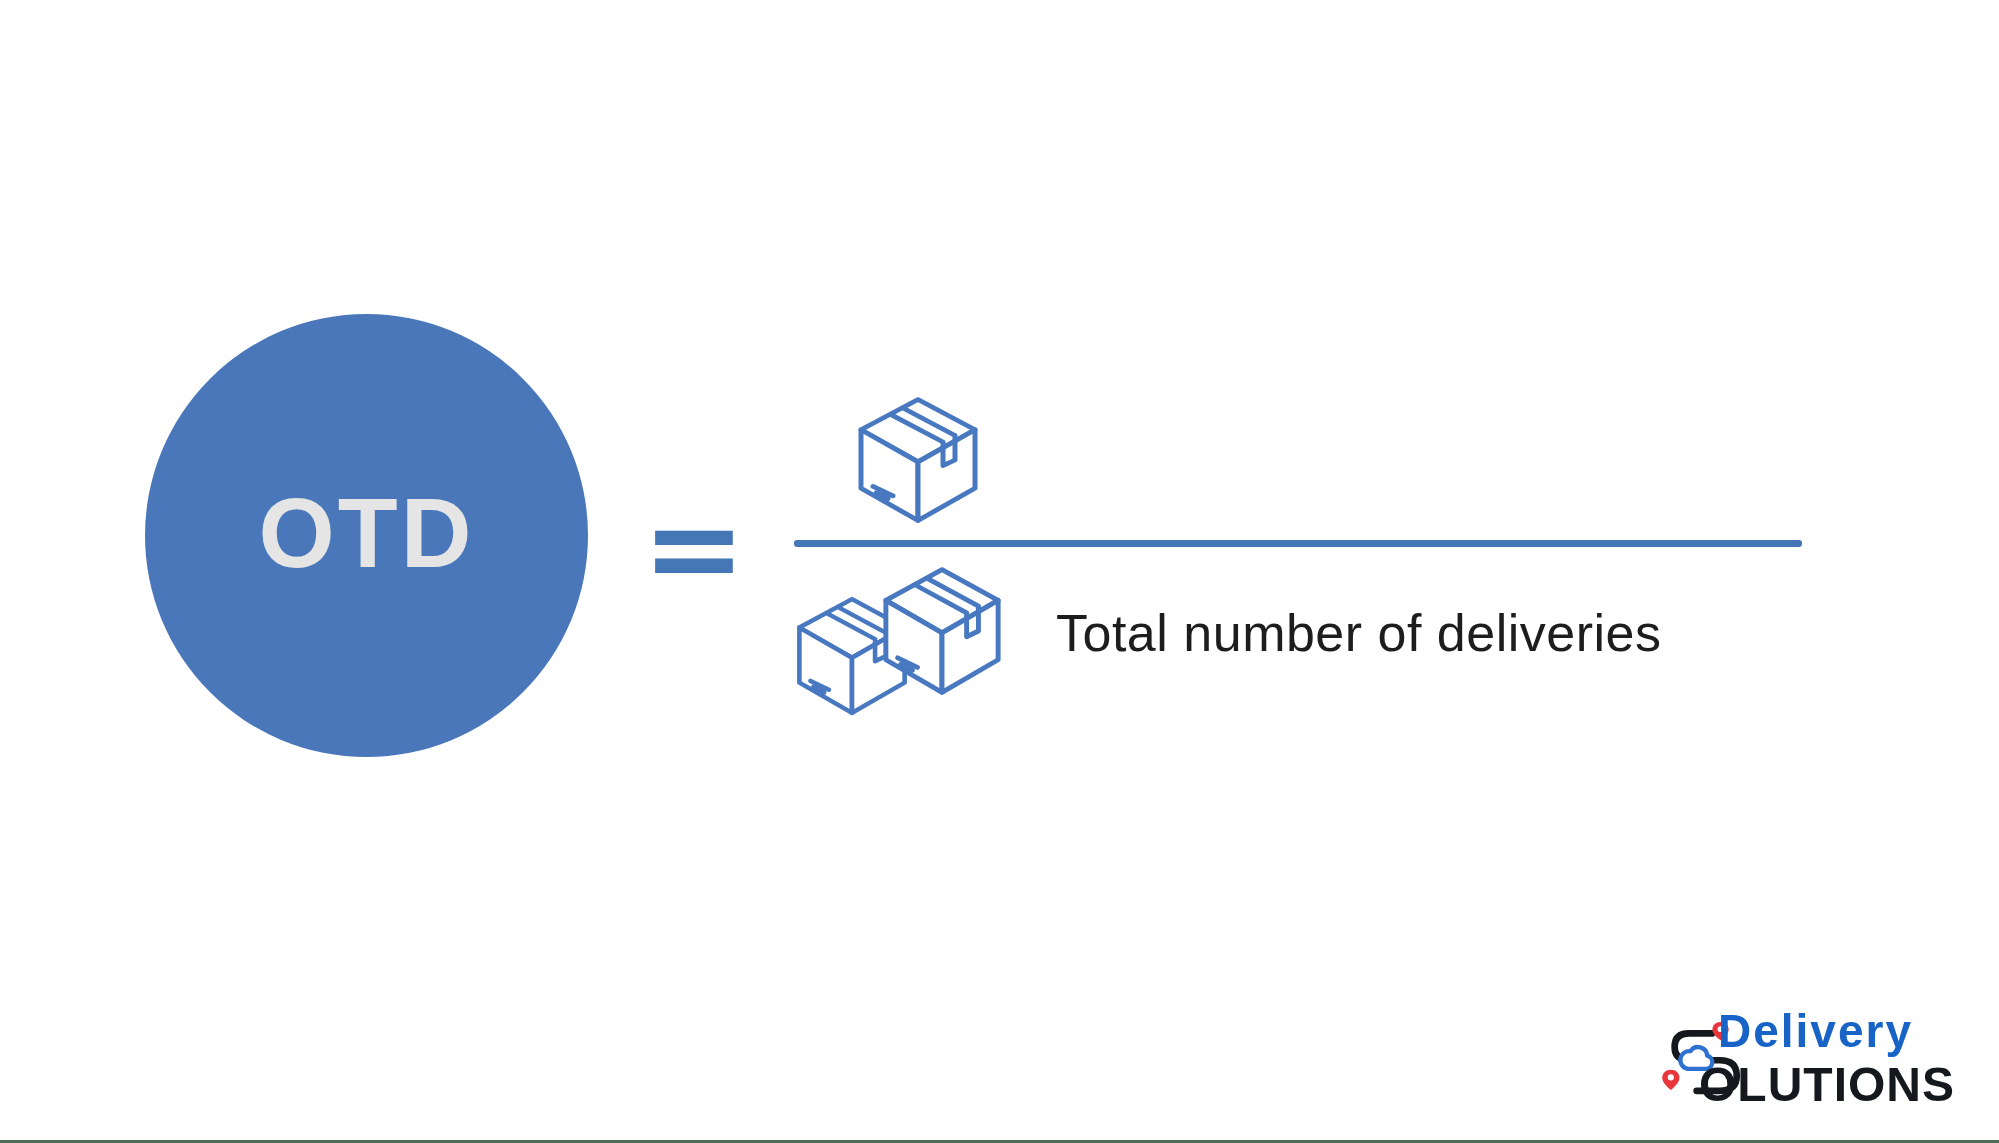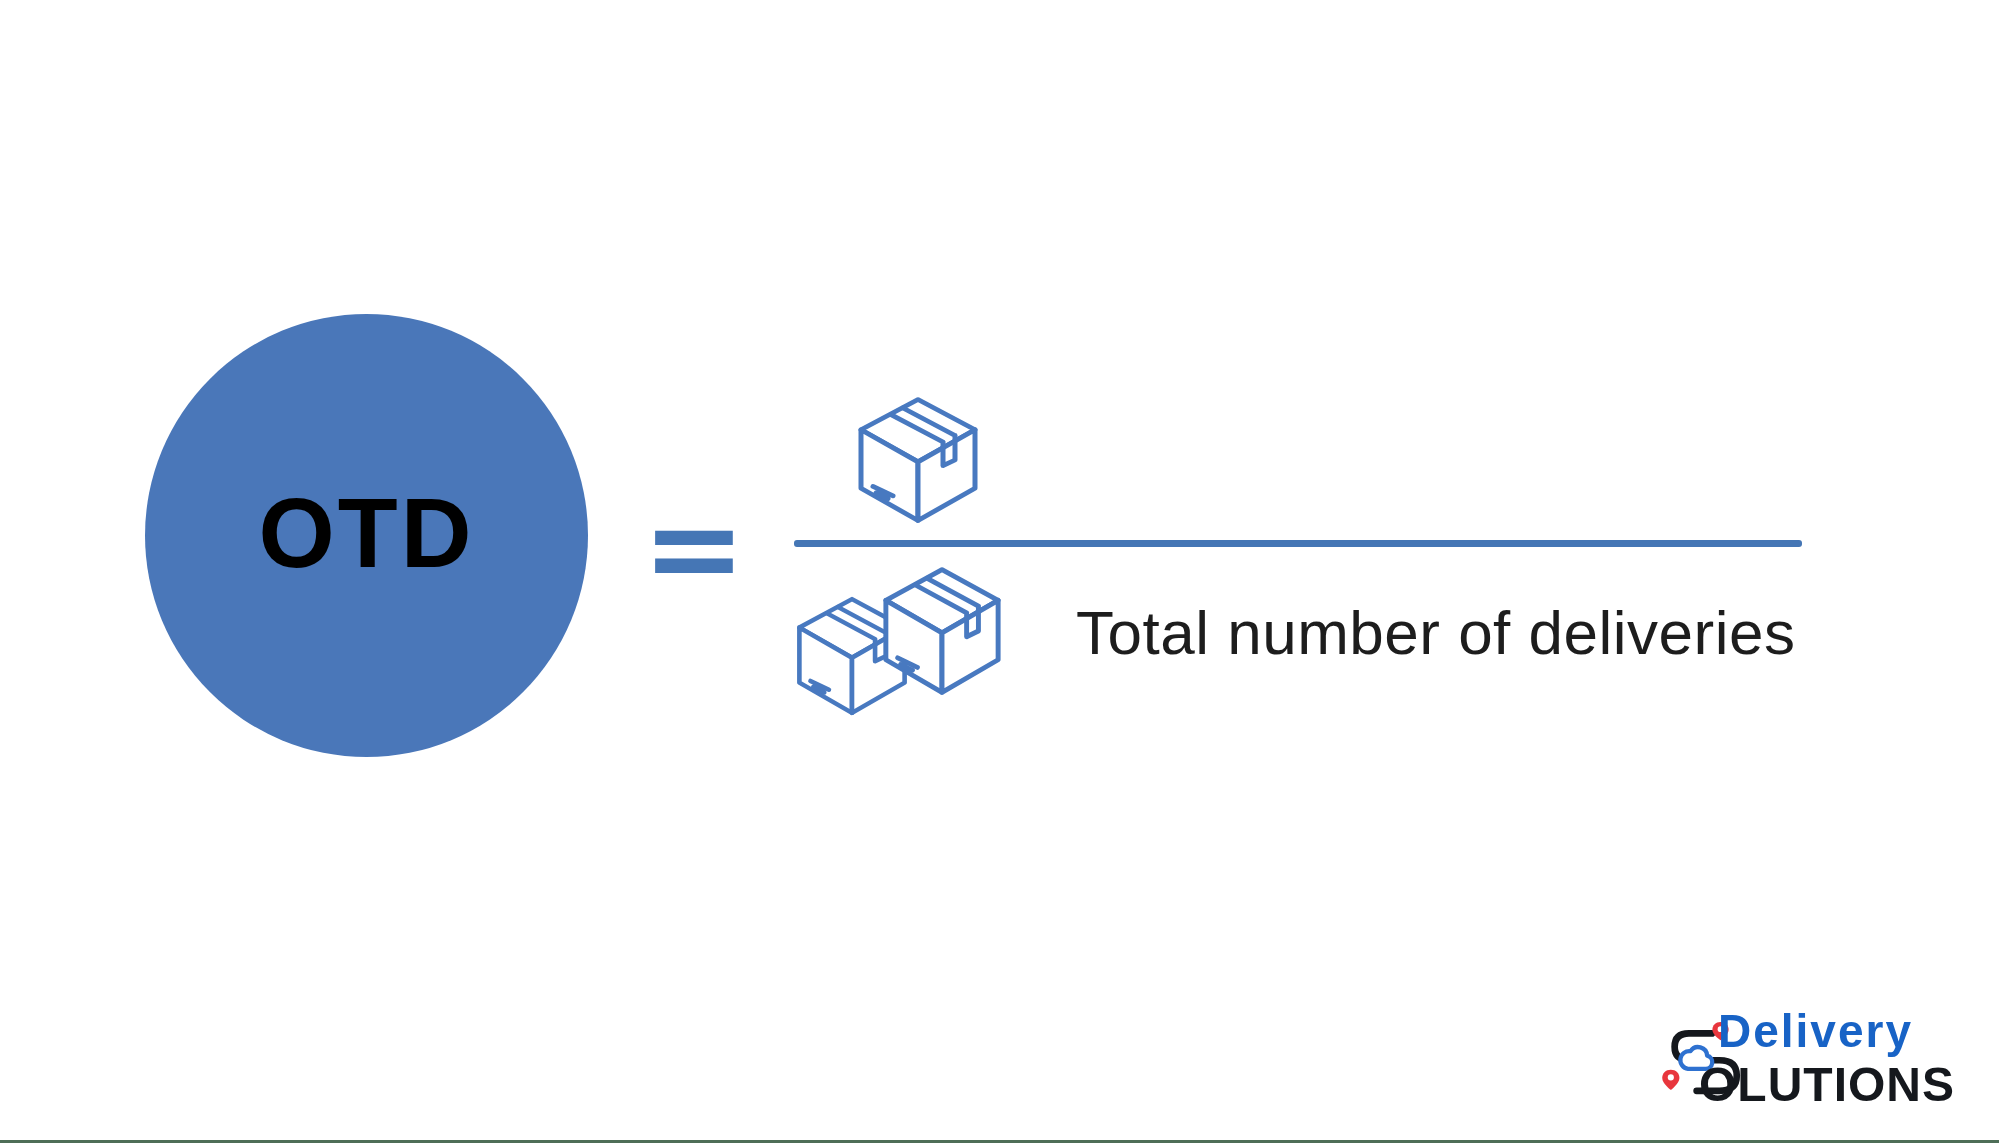--- a/index.html
+++ b/index.html
@@ -22,21 +22,21 @@
     font-family:"Liberation Sans", sans-serif;
   }
   
   .circle{
     position:absolute;left:145px;top:314px;
     width:443px;height:443px;border-radius:50%;
     background:var(--circle-fill,#4a77b9);
     display:flex;align-items:center;justify-content:center;
   }
   .circle span{
-    color:#000000;font-weight:bold;font-size:98px;letter-spacing:3px;
+    color:#e5e5e5;font-weight:bold;font-size:98px;letter-spacing:3px;
     transform:translateY(-2px);
   }
   
   .equals{
     position:absolute;left:642px;top:486px;
     font-family:"DejaVu Sans", sans-serif;
     font-weight:bold;font-size:124px;line-height:1;
     color:var(--accent-blue,#4576b5);
   }
   
@@ -49,22 +49,22 @@
     position:absolute;left:1046px;top:431px;
     font-size:52px;line-height:52px;letter-spacing:0.5px;
     color:var(--label-text,#1d1d1d);white-space:nowrap;
   }
   .denominator-icons{position:absolute;left:792px;top:562px;width:220px;height:166px;}
   .denominator-icons svg{position:absolute;}
   .box-back{left:0;top:30px;width:120px;height:128px;}
   .box-front{left:86px;top:0;width:128px;height:138px;}
   .denominator-label{
     position:absolute;left:1056px;top:607px;
-    font-size:62px;line-height:52px;letter-spacing:0.5px;
-    color:var(--label-text,#1d1d1d);white-space:nowrap;margin-left:20px;
+    font-size:52px;line-height:52px;letter-spacing:0.5px;
+    color:var(--label-text,#1d1d1d);white-space:nowrap;
   }
   
   .box-face{fill:#ffffff;stroke:var(--icon-stroke-blue,#4879c0);stroke-width:5;stroke-linejoin:round;}
   .box-detail{fill:none;stroke:var(--icon-stroke-blue,#4879c0);stroke-width:5;stroke-linecap:round;stroke-linejoin:round;}
   
   .logo{position:absolute;left:1662px;top:1008px;width:310px;height:100px;}
   .logo-glyph{position:absolute;left:0;top:14px;width:96px;height:86px;}
   .route{fill:none;stroke:var(--logo-dark,#15181d);stroke-width:7;stroke-linecap:round;}
   .pin{fill:var(--pin-red,#e8363d);}
   .pin-hole{fill:#ffffff;}

